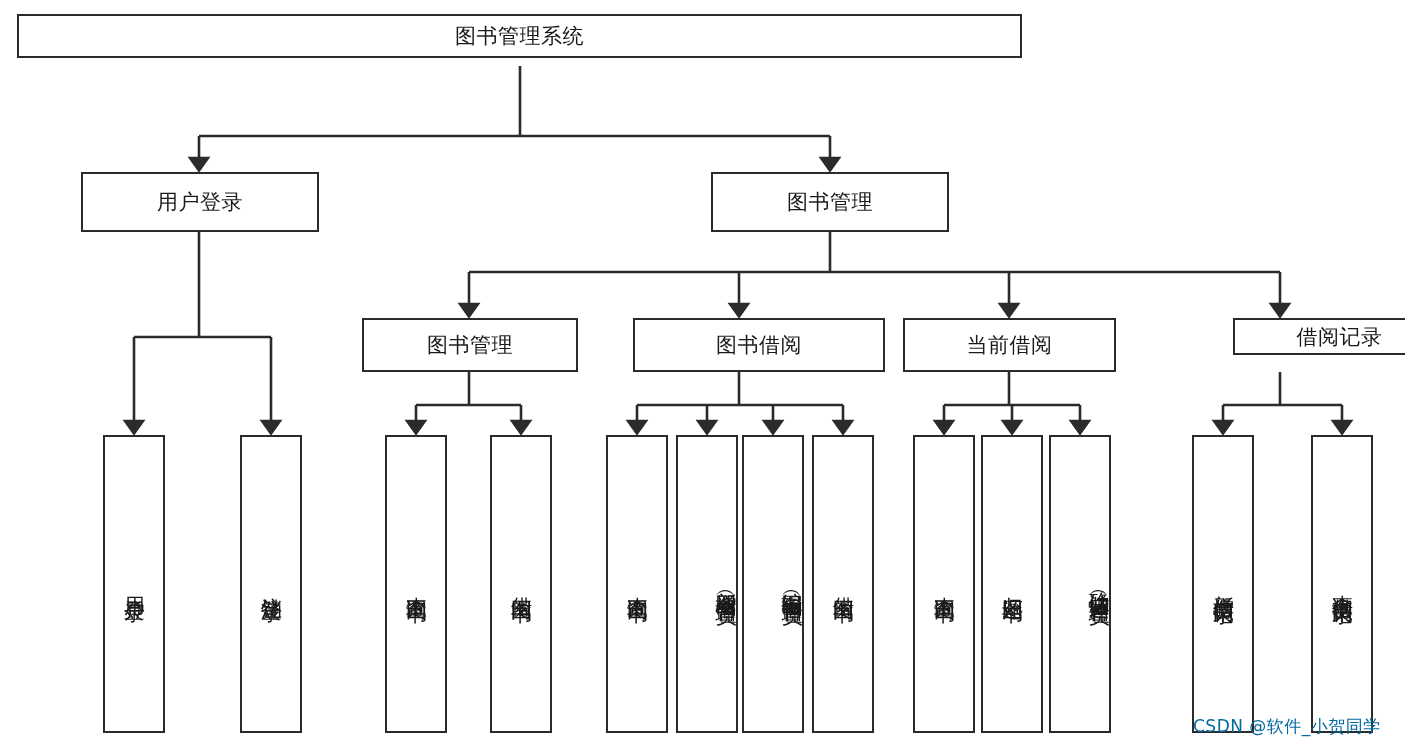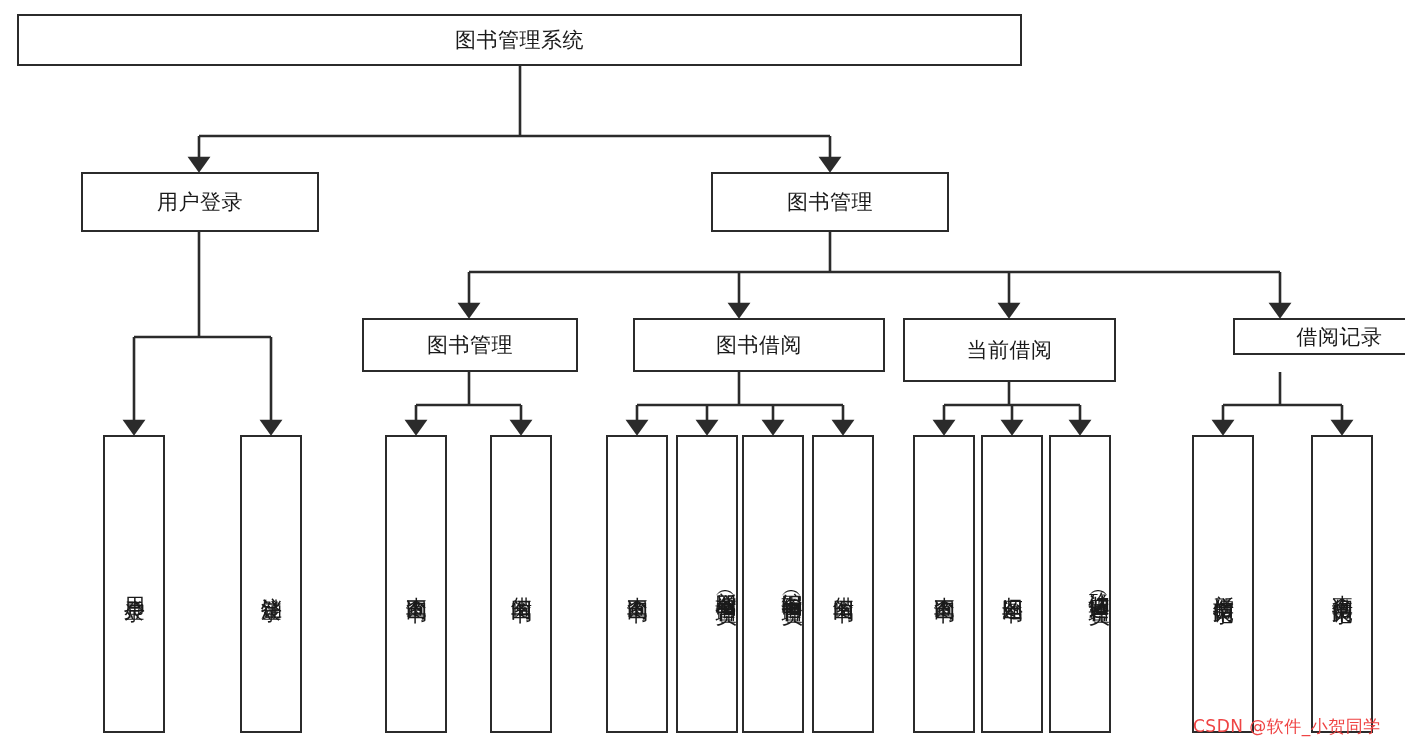--- a/index.html
+++ b/index.html
@@ -53,21 +53,21 @@
     align-items: flex-start;
     justify-content: center;
   }
   .node .lbl {
     display: block;
     white-space: pre-line;
   }
   .watermark {
     position: absolute;
     font-size: 17px;
-    color: #ef4444;
+    color: #0369a1;
     white-space: nowrap;
     letter-spacing: 0.5px;
   }
 </style>
 </head>
 <body>
 
 <div id="canvas">
 
   <svg class="connectors" viewBox="0 0 1405 747" xmlns="http://www.w3.org/2000/svg">
@@ -114,38 +114,38 @@
       <path d="M1012,405 L1012,427" marker-end="url(#arrow)"></path>
       <path d="M1080,405 L1080,427" marker-end="url(#arrow)"></path>
 
       <path d="M1280,372 L1280,405"></path>
       <path d="M1223,405 L1342,405"></path>
       <path d="M1223,405 L1223,427" marker-end="url(#arrow)"></path>
       <path d="M1342,405 L1342,427" marker-end="url(#arrow)"></path>
     </g>
   </svg>
 
-  <div class="node h" style="left:17px; top:14px; width:1005px; height:52px;">
+  <div class="node h" style="left:17px; top:14px; width:1005px; height:44px;">
     <span class="lbl">图书管理系统</span>
   </div>
 
   <div class="node h" style="left:81px; top:172px; width:238px; height:60px;">
     <span class="lbl">用户登录</span>
   </div>
   <div class="node h" style="left:711px; top:172px; width:238px; height:60px;">
     <span class="lbl">图书管理</span>
   </div>
 
   <div class="node h" style="left:362px; top:318px; width:216px; height:54px;">
     <span class="lbl">图书管理</span>
   </div>
   <div class="node h" style="left:633px; top:318px; width:252px; height:54px;">
     <span class="lbl">图书借阅</span>
   </div>
-  <div class="node h" style="left:903px; top:318px; width:213px; height:64px;">
+  <div class="node h" style="left:903px; top:318px; width:213px; height:54px;">
     <span class="lbl">当前借阅</span>
   </div>
   <div class="node h" style="left:1233px; top:318px; width:213px; height:37px;">
     <span class="lbl">借阅记录</span>
   </div>
 
   <div class="node v" style="left:103px; top:435px; width:62px; height:298px;">
     <span class="lbl">用户登录</span>
   </div>
   <div class="node v" style="left:240px; top:435px; width:62px; height:298px;">

